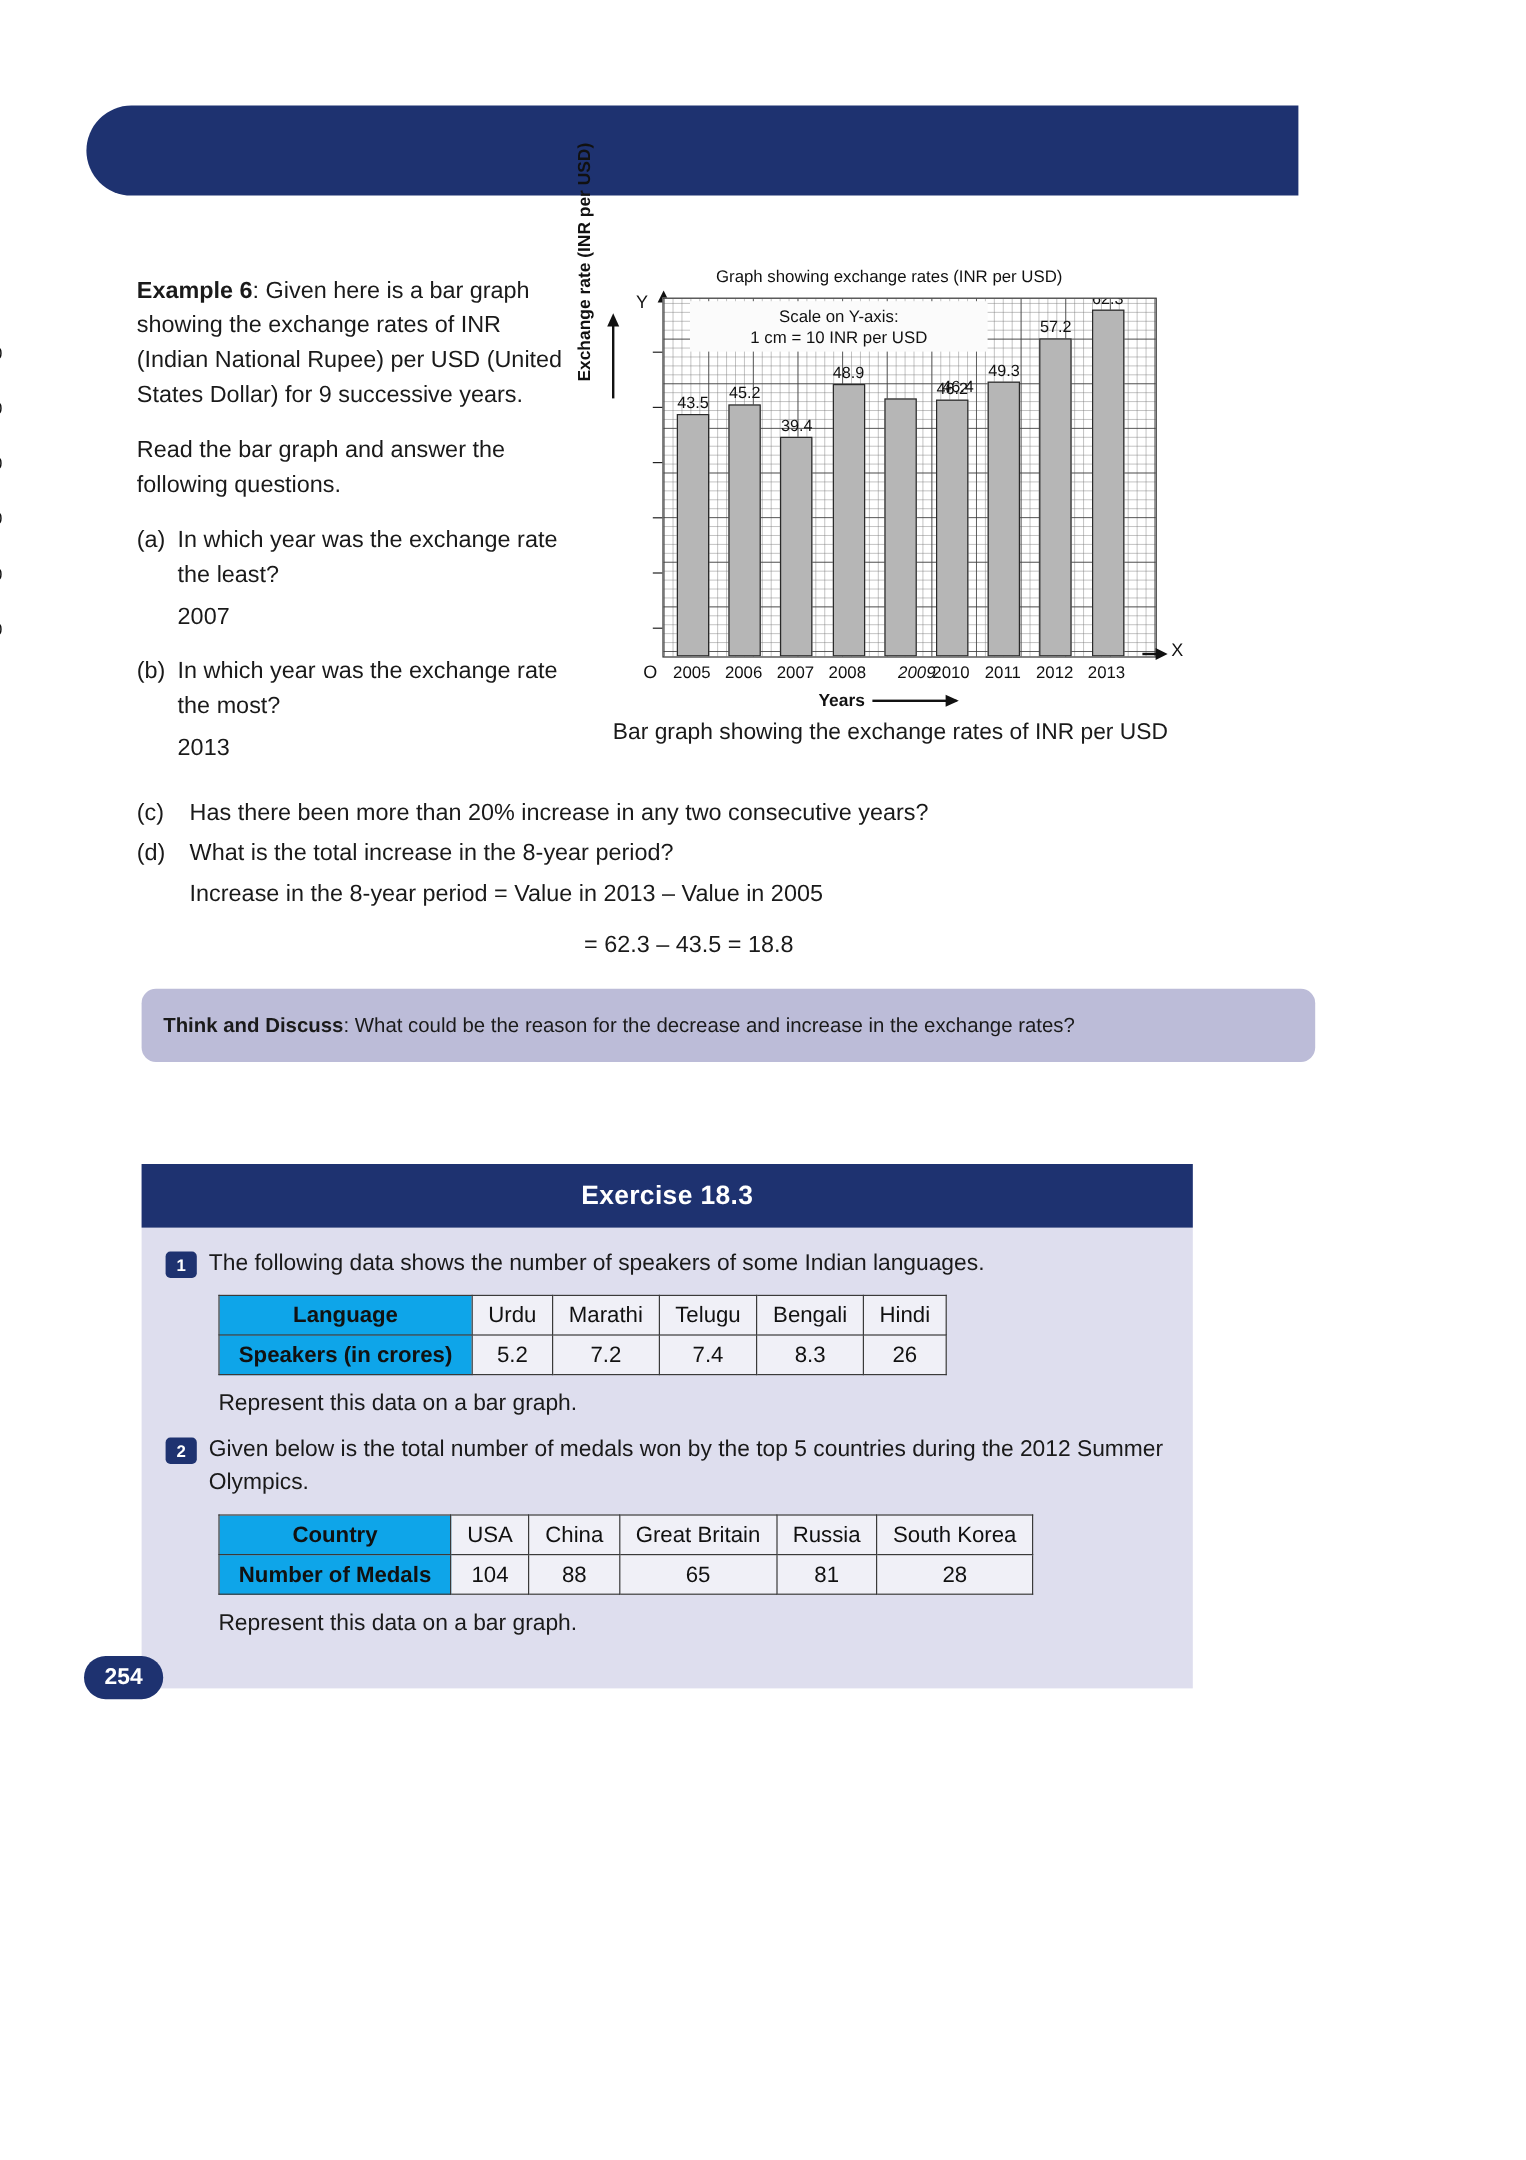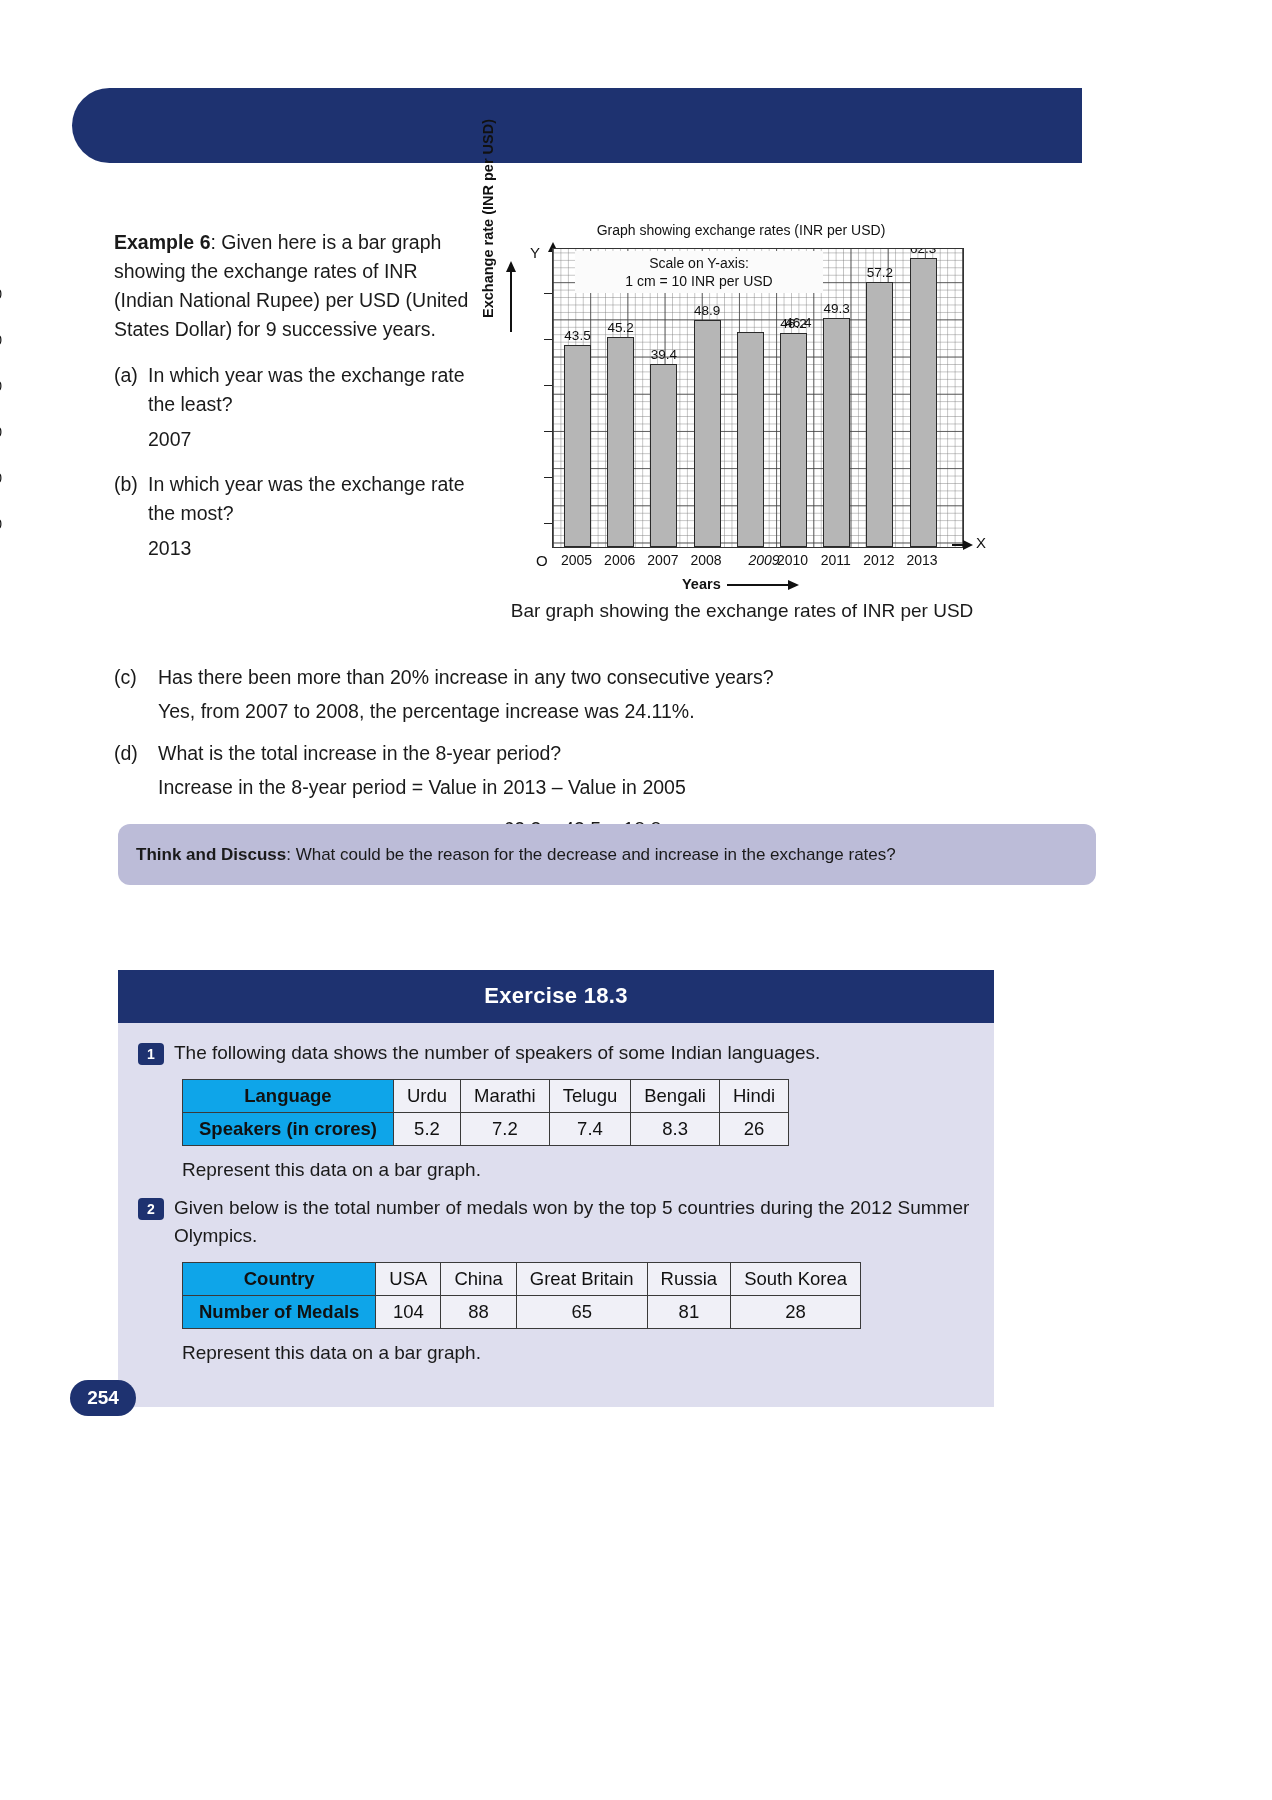--- a/index.html
+++ b/index.html
@@ -379,20 +379,21 @@
 </style>
 </head>
 <body>
 
 <div class="page">
 
   <div class="top-banner"></div>
 
   <div class="left-col">
     <p><span class="bold">Example 6</span><span>: Given here is a bar graph showing the exchange rates of INR (Indian National Rupee) per USD (United States Dollar) for 9 successive years.</span></p>
+    <p>Read the bar graph and answer the following questions.</p>
 
     <div class="qitem">
       <div class="qlabel">(a)</div>
       <div class="qtext">In which year was the exchange rate the least?</div>
     </div>
     <div class="answer">2007</div>
 
     <div class="qitem">
       <div class="qlabel">(b)</div>
       <div class="qtext">In which year was the exchange rate the most?</div>
@@ -471,21 +472,20 @@
     <div class="x-axis-title"><span>Years</span><span class="arrow-line"></span></div>
 
     <div class="chart-caption">Bar graph showing the exchange rates of INR per USD</div>
   </div>
 
   <div class="lower-text">
     <div class="qitem">
       <div class="qlabel">(c)</div>
       <div class="qtext">Has there been more than 20% increase in any two consecutive years?</div>
     </div>
-    <div class="answer">Yes, from 2007 to 2008, the percentage increase was 24.11%.</div>
 
     <div class="qitem">
       <div class="qlabel">(d)</div>
       <div class="qtext">What is the total increase in the 8-year period?</div>
     </div>
     <div class="answer">Increase in the 8-year period = Value in 2013 – Value in 2005</div>
     <div class="centered-eq">= 62.3 – 43.5 = 18.8</div>
   </div>
 
   <div class="think-box">

